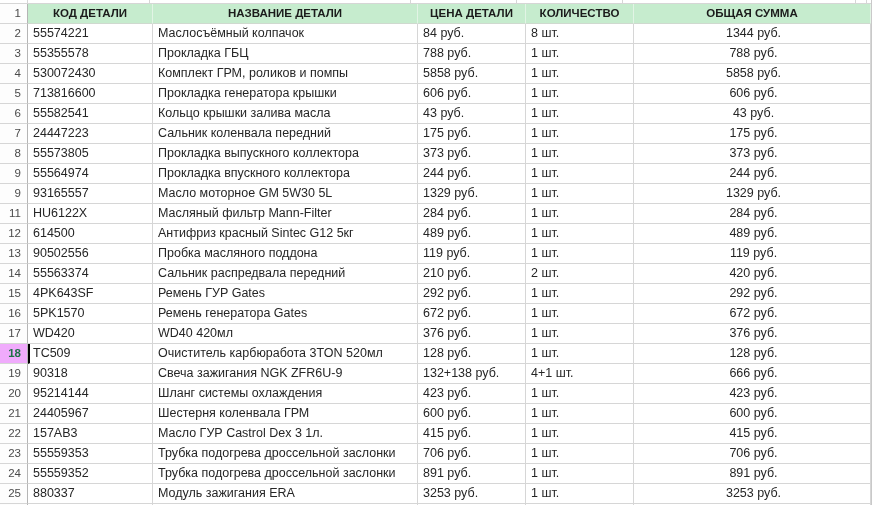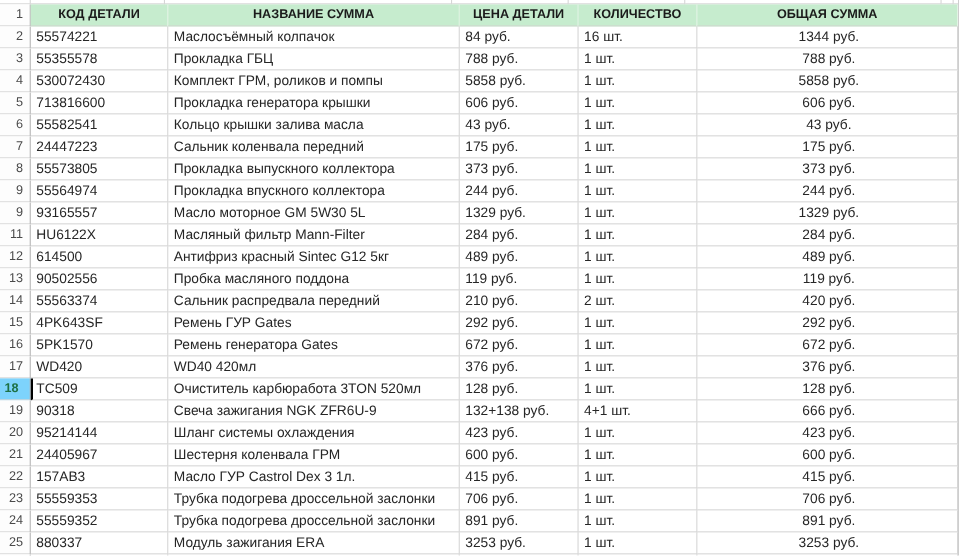--- a/index.html
+++ b/index.html
@@ -38,24 +38,23 @@
     border-bottom:1px solid #d6d6d6;
     color:#4a4a4a;
     font-size:11.5px;
     text-align:right;
     padding:0 6px 0 0;
     line-height:19px;
     background:#fdfdfd;
     flex:0 0 auto;
   }
   .rn.sel{
-    background:#7dd3fc;
+    background:#f0abfc;
     color:#1e7145;
     font-weight:bold;
-    text-align:center;
   }
   .cell{
     box-sizing:border-box;
     border-right:1px solid #d6d6d6;
     border-bottom:1px solid #d6d6d6;
     font-size:12.5px;
     color:#262626;
     line-height:19px;
     padding:0 2px 0 5px;
     white-space:nowrap;
@@ -101,35 +100,35 @@
     <div class="c w-c"></div>
     <div class="c w-d"></div>
     <div class="c w-e"></div>
     <div class="c w-f"></div>
     <div class="c w-g" style="border-right:none"></div>
   </div>
 
   <div class="row header-row">
     <div class="rn">1</div>
     <div class="cell hcell w-a">КОД ДЕТАЛИ</div>
-    <div class="cell hcell w-b">НАЗВАНИЕ СУММА</div>
+    <div class="cell hcell w-b">НАЗВАНИЕ ДЕТАЛИ</div>
     <div class="cell hcell w-c">ЦЕНА ДЕТАЛИ</div>
     <div class="cell hcell w-d">КОЛИЧЕСТВО</div>
     <div class="cell hcell w-e">ОБЩАЯ СУММА</div>
     <div class="cell hcell w-f plain"></div>
     <div class="cell hcell w-g plain"></div>
   </div>
 
   <div id="rows">
       <div class="row">
         <div class="rn">2</div>
         <div class="cell w-a">55574221</div>
         <div class="cell w-b">Маслосъёмный колпачок</div>
         <div class="cell w-c">84 руб.</div>
-        <div class="cell w-d">16 шт.</div>
+        <div class="cell w-d">8 шт.</div>
         <div class="cell w-e">1344 руб.</div>
         <div class="cell w-f"></div>
         <div class="cell w-g"></div>
       </div>
       <div class="row">
         <div class="rn">3</div>
         <div class="cell w-a">55355578</div>
         <div class="cell w-b">Прокладка ГБЦ</div>
         <div class="cell w-c">788 руб.</div>
         <div class="cell w-d">1 шт.</div>

